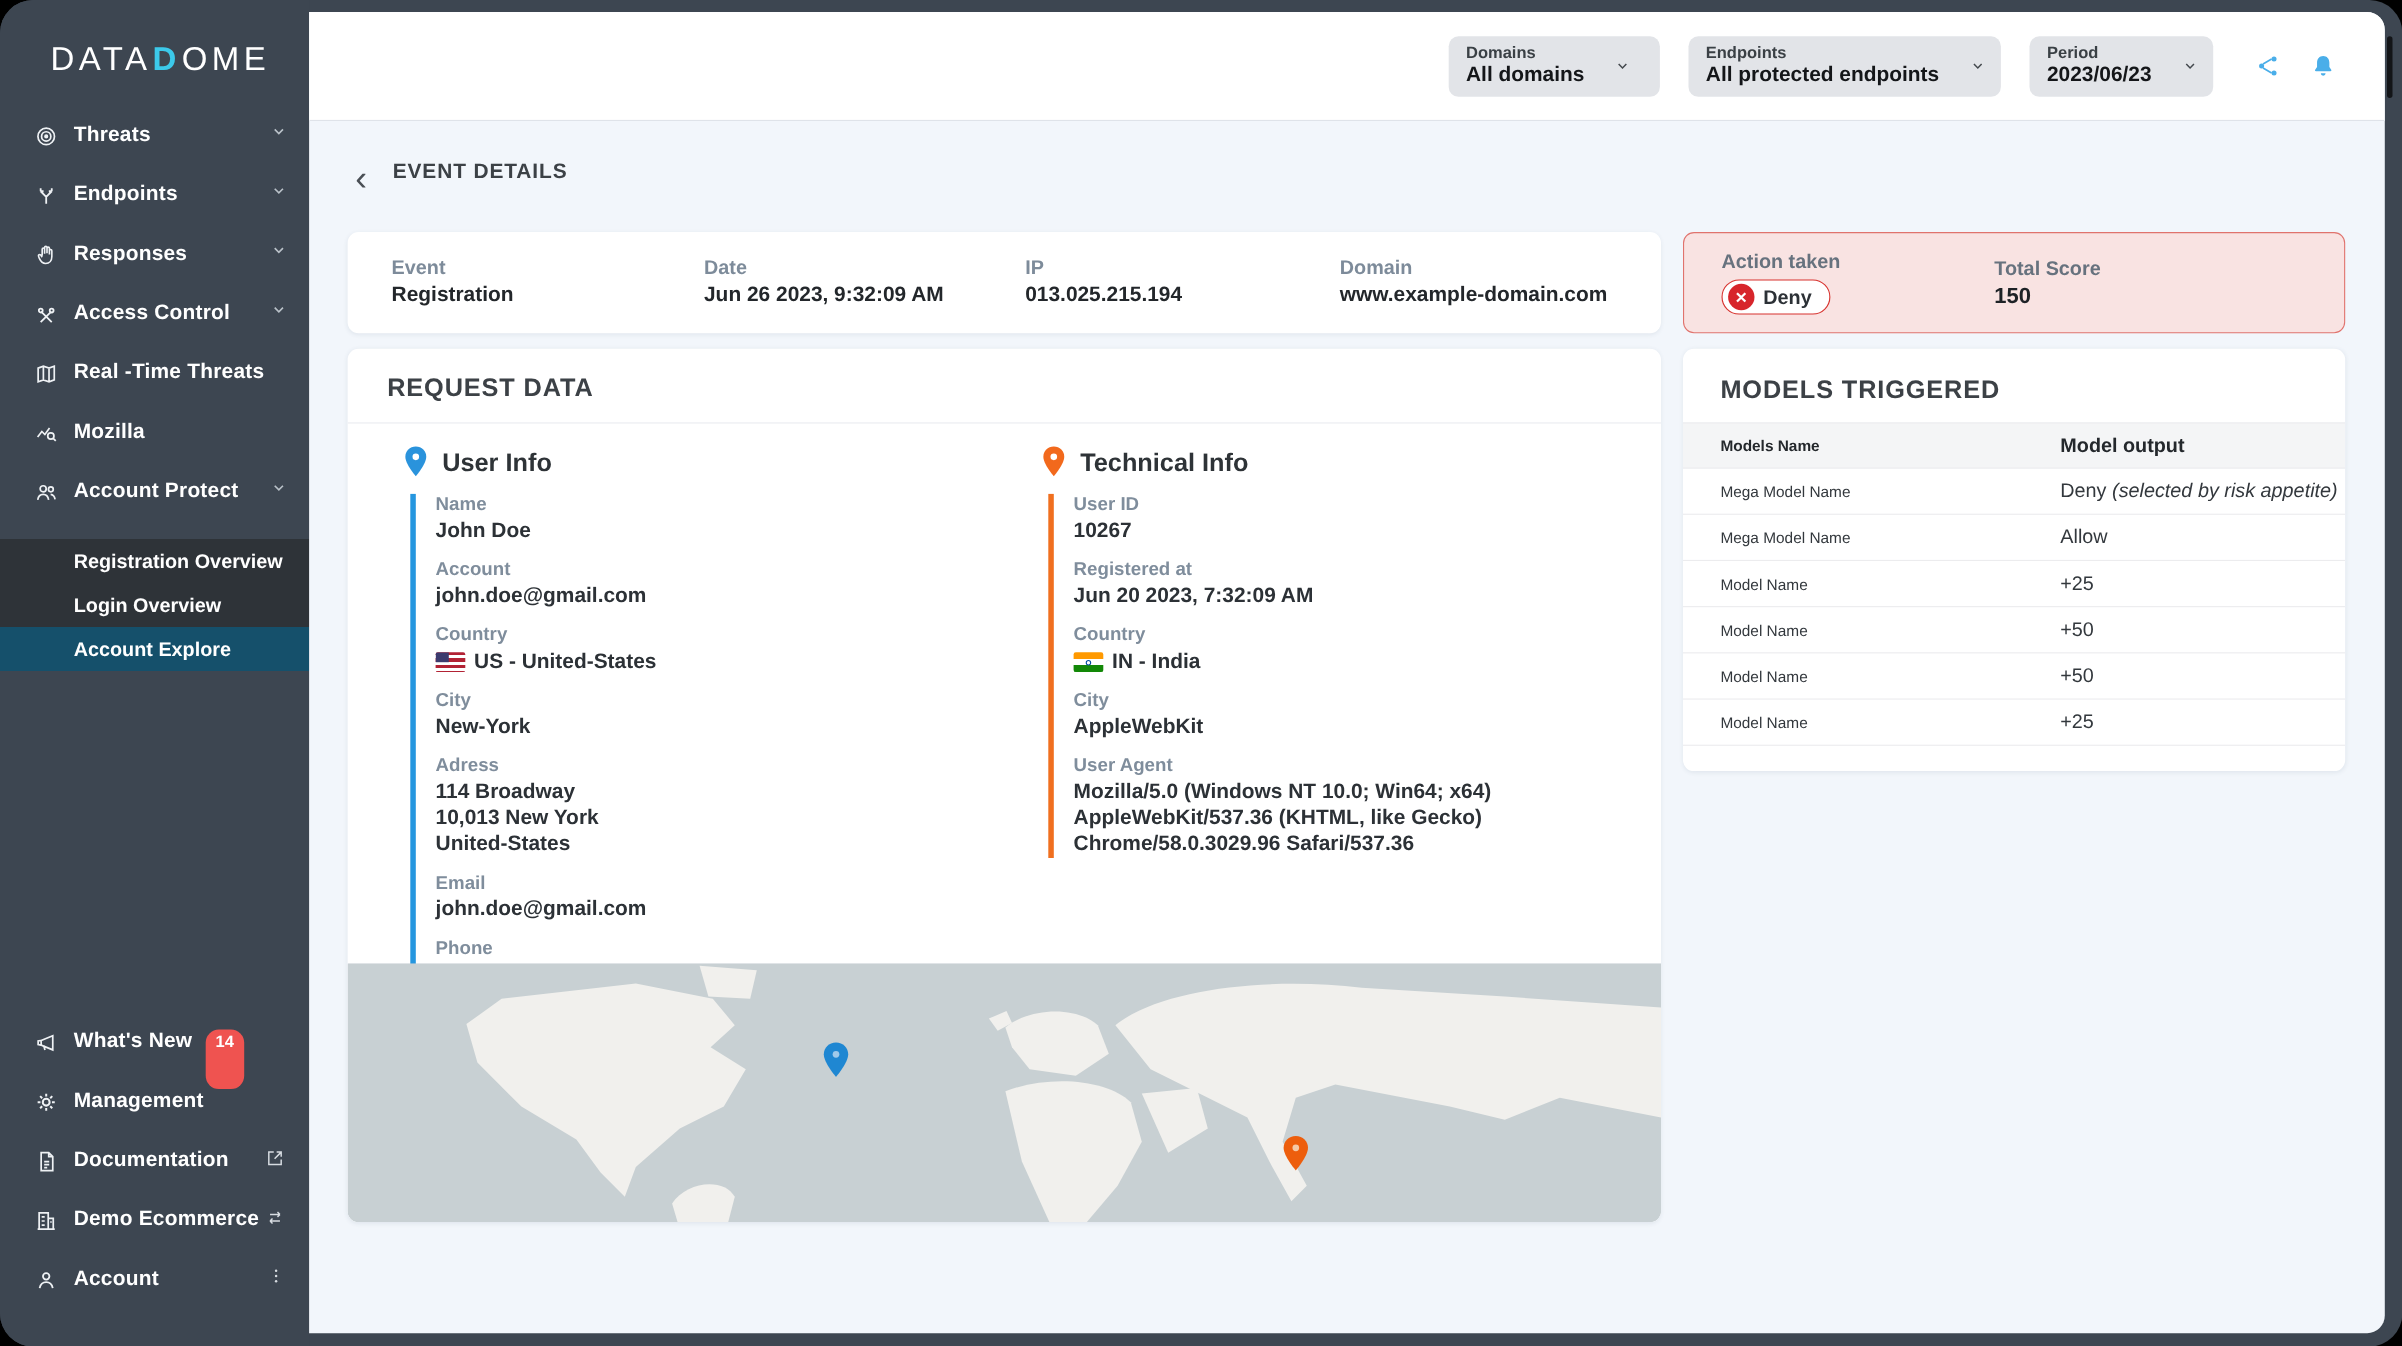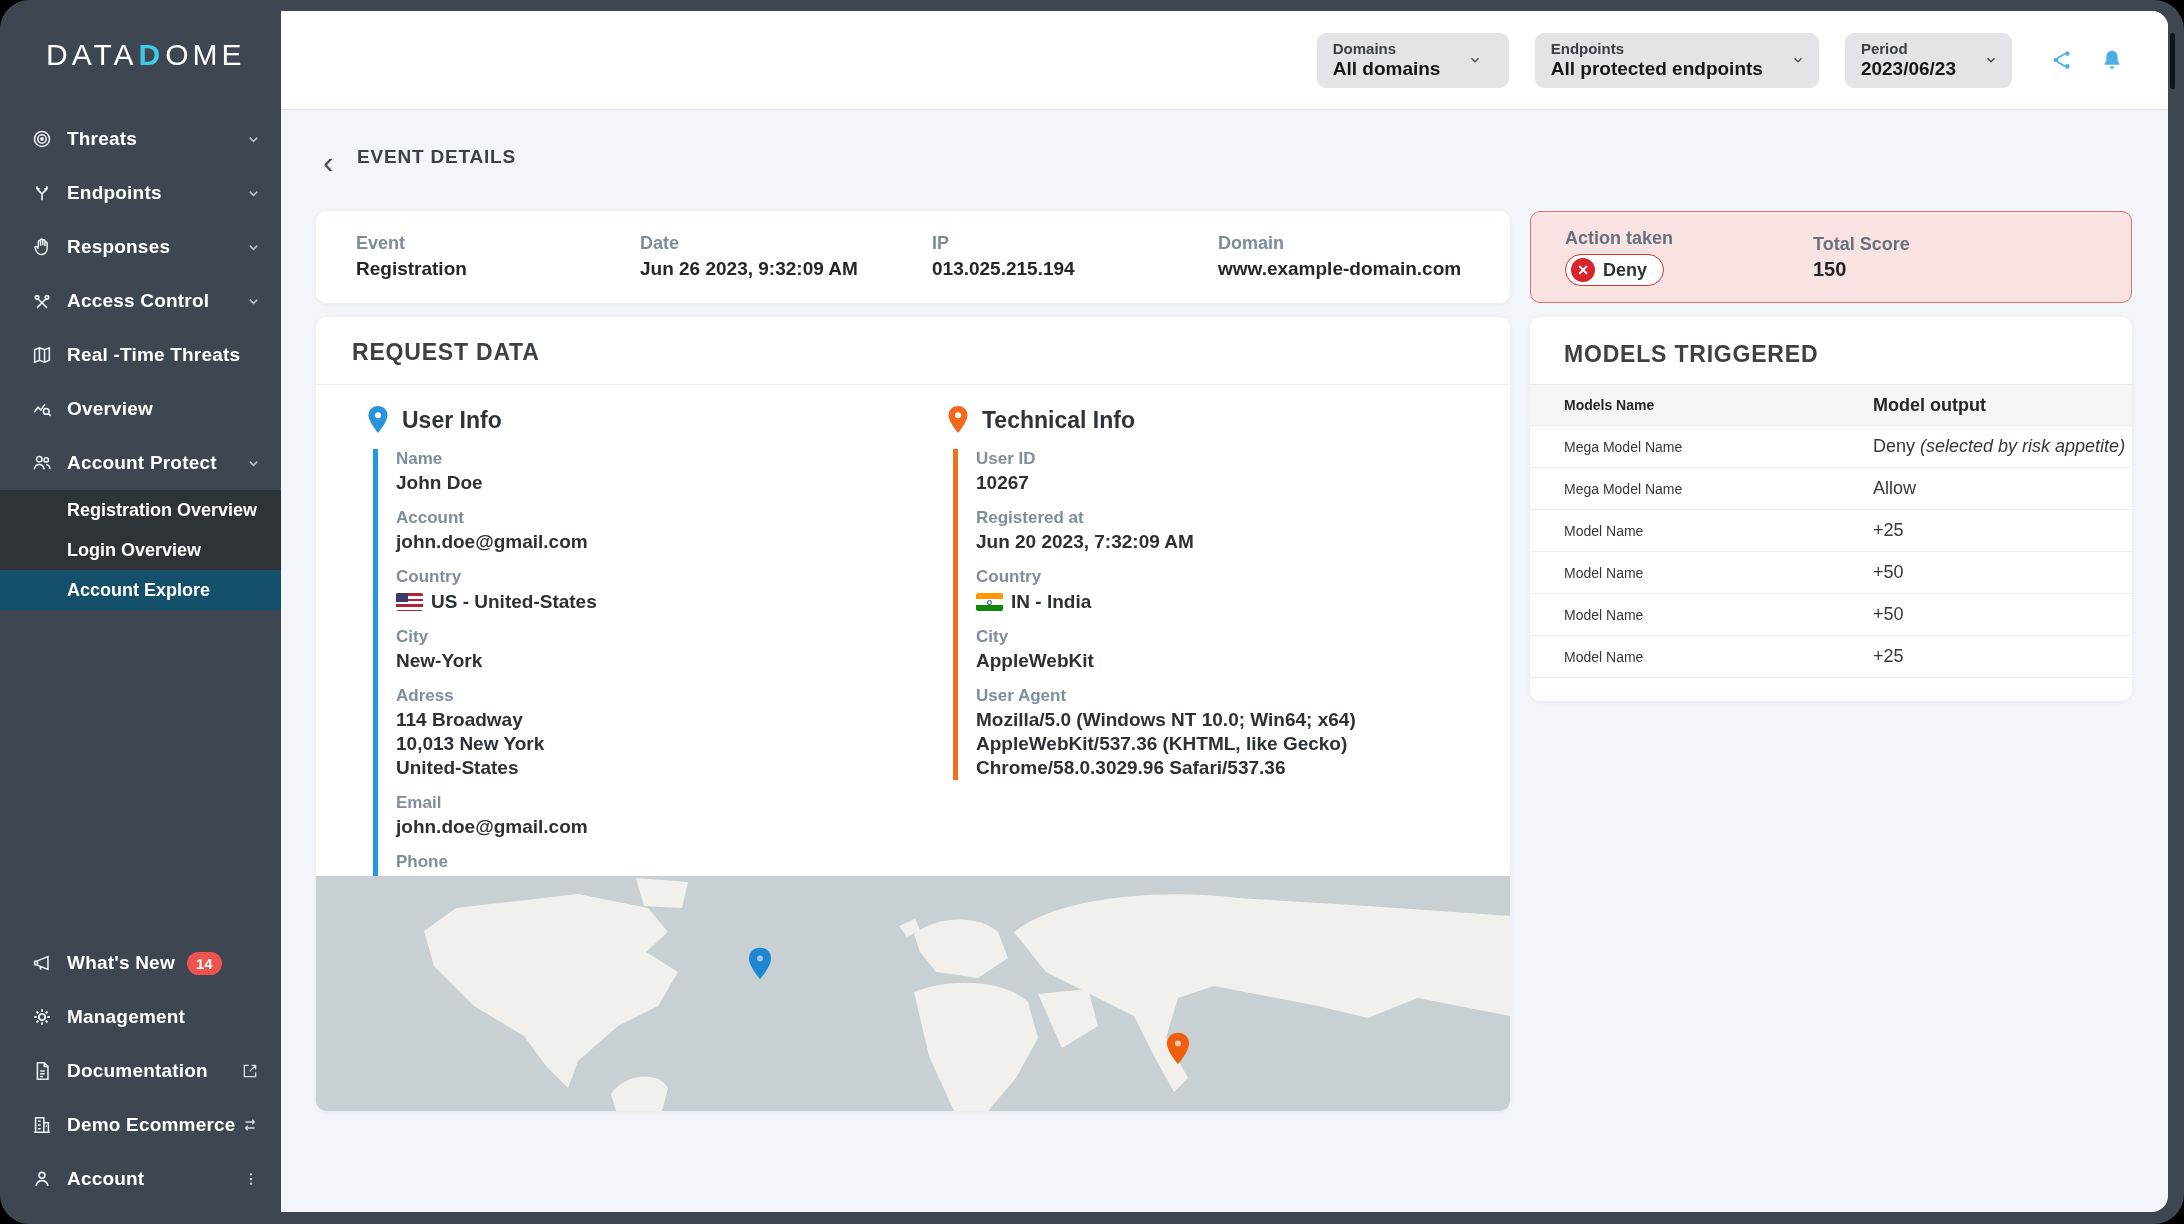--- a/index.html
+++ b/index.html
@@ -5,21 +5,21 @@
   * { margin:0; padding:0; box-sizing:border-box; }
   html,body { width:2184px; height:1224px; background:#000; overflow:hidden;
               font-family:"Liberation Sans", sans-serif; }
   .window { position:absolute; inset:0; background:#3d4651; border-radius:30px; overflow:hidden; }
 
   
   .sidebar { position:absolute; left:0; top:0; bottom:0; width:281px; background:#3d4651; color:#fff; }
   .logo { margin:38px 0 0 46px; font-size:30px; letter-spacing:4px; font-weight:500; color:#fff; }
   .logo .dd { color:#3cc9ea; font-weight:700; margin:0 1px; }
   .nav { margin-top:40px; }
-  .nav-item { position:relative; height:54px; display:flex; align-items:center; cursor:pointer; }
+  .nav-item { position:relative; height:54px; display:flex; cursor:pointer; }
   .nav-item .nicon { position:absolute; left:30px; width:24px; height:24px; color:#eef1f4; display:flex; align-items:center; justify-content:center; }
   .nav-item .nlabel { margin-left:67px; font-size:19px; font-weight:600; color:#fff; letter-spacing:.2px; }
   .nav-item .chev { position:absolute; right:20px; color:#b9c1c8; display:flex; }
   .submenu { background:#2e3338; }
   .submenu-item { height:40px; display:flex; align-items:center; padding-left:67px; font-size:18px; font-weight:600; cursor:pointer; }
   .submenu-item.active { background:#15506b; }
   .sidebar-bottom { position:absolute; left:0; right:0; bottom:18px; }
   .badge { background:#ef5350; color:#fff; font-size:15px; font-weight:700; border-radius:12px;
            padding:3px 9px; margin-left:12px; }
   .right-icn { position:absolute; right:22px; color:#d7dce1; display:flex; }
@@ -179,21 +179,21 @@
         <span class="nlabel">Real -Time Threats</span>
       </div>
       <div class="nav-item">
         <span class="nicon">
           <svg width="22" height="22" viewBox="0 0 24 24" fill="none" stroke="currentColor" stroke-width="1.7">
               <path d="M3.5 15.5l4.2-5.4 3 3 4.6-6.4"></path>
               <circle cx="16.6" cy="14.6" r="3.1"></circle>
               <path d="M18.9 16.9l2.6 2.6"></path>
             </svg>
         </span>
-        <span class="nlabel">Overview</span>
+        <span class="nlabel">Mozilla</span>
       </div>
       <div class="nav-item">
         <span class="nicon">
           <svg width="22" height="22" viewBox="0 0 24 24" fill="none" stroke="currentColor" stroke-width="1.7">
               <circle cx="9" cy="8" r="3"></circle>
               <path d="M3.6 19c.5-3.4 2.5-5.4 5.4-5.4s4.9 2 5.4 5.4"></path>
               <circle cx="16.6" cy="8.6" r="2.4"></circle>
               <path d="M16.4 13.6c2.6.3 4 2.2 4.4 4.9"></path>
             </svg>
         </span>

